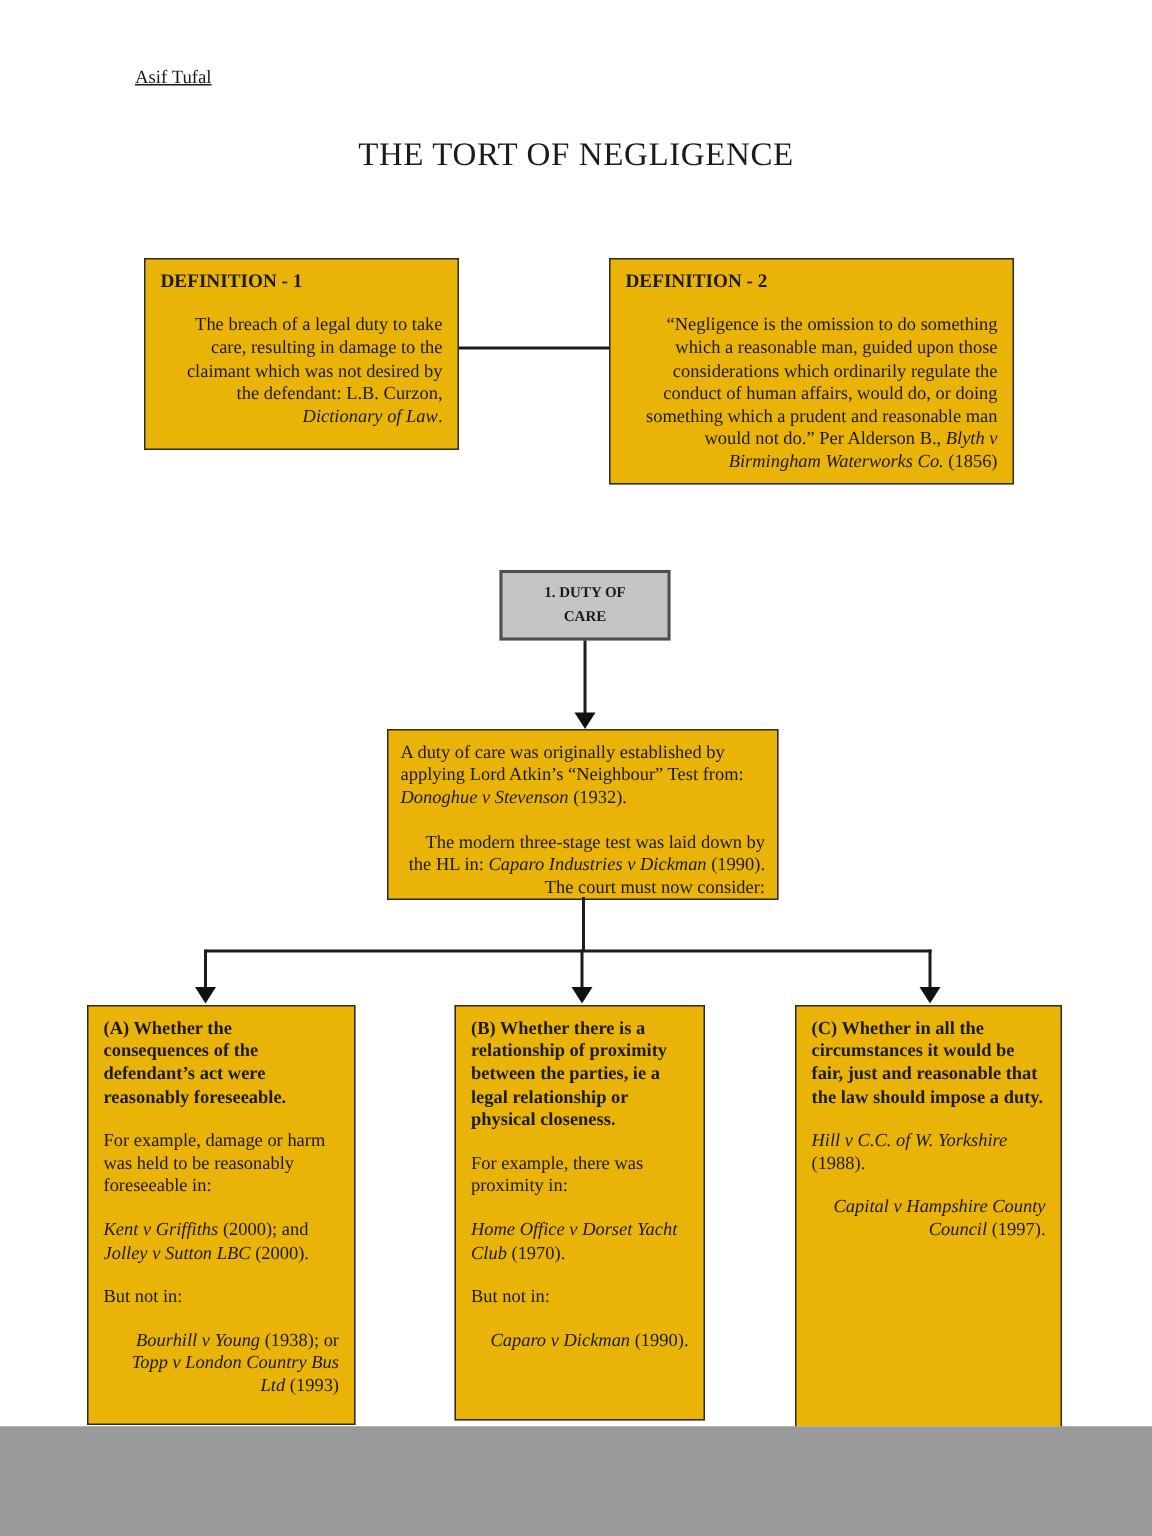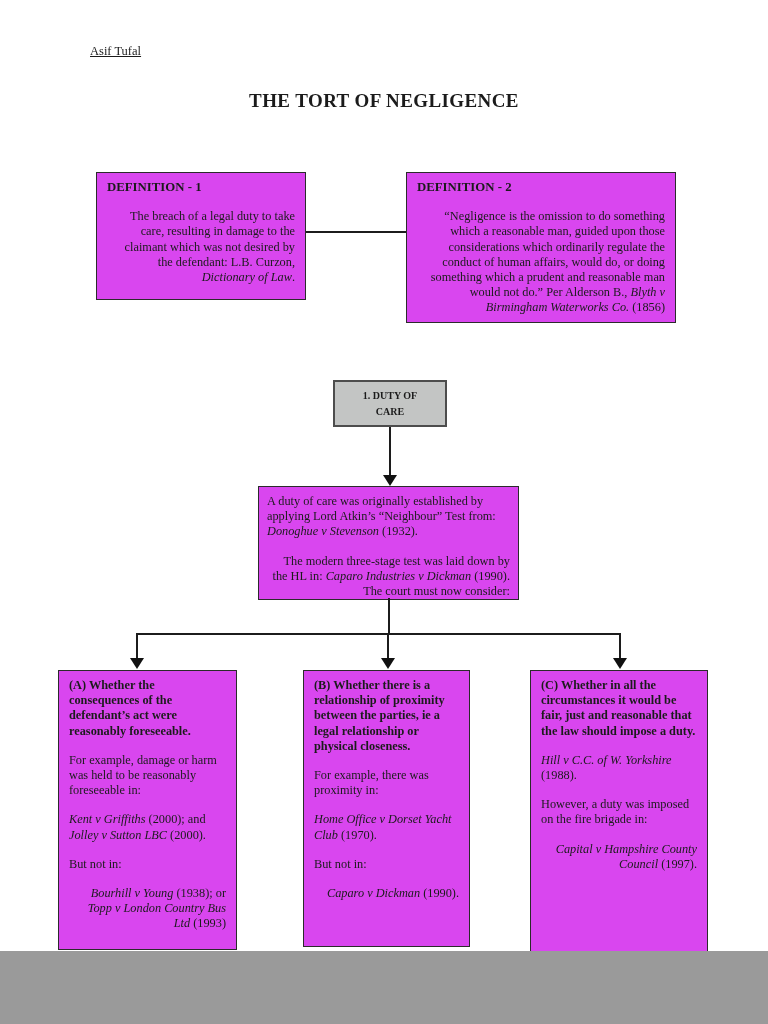--- a/index.html
+++ b/index.html
@@ -17,28 +17,27 @@
     position: absolute;
     left: 90px; top: 44px;
     font-size: 12.5px;
     text-decoration: underline;
   }
   .doc-title {
     position: absolute;
     left: 0; top: 90px;
     width: 768px;
     text-align: center;
-    font-size: 19px;
+    font-size: 22px;
     letter-spacing: 0.4px;
-    font-weight: bold;
   }
   .box {
     position: absolute;
     border: 1.5px solid #2b2b2b;
-    background: #d946ef;
+    background: #eab308;
     box-sizing: border-box;
     padding: 7px 10px;
     font-size: 12.3px;
     line-height: 15.2px;
   }
   .box .heading { font-weight: bold; font-size: 12.8px; margin: 0 0 14px 0; }
   .para { margin: 0 0 14px 0; }
   .para:last-child { margin-bottom: 0; text-align: right; }
   .def1 { left: 96px; top: 172px; width: 210px; height: 128px; }
   .def2 { left: 406px; top: 172px; width: 270px; height: 151px; }
@@ -133,19 +132,18 @@
     <div class="para"><span style="font-weight: bold;">(B) Whether there is a relationship of proximity between the parties, ie a legal relationship or physical closeness.</span></div>
     <div class="para"><span>For example, there was proximity in:</span></div>
     <div class="para"><span style="font-style: italic;">Home Office v Dorset Yacht Club</span><span> (1970).</span></div>
     <div class="para"><span>But not in:</span></div>
     <div class="para"><span style="font-style: italic;">Caparo v Dickman</span><span> (1990).</span></div>
   </div>
 
   <div class="box branch branch-c">
     <div class="para"><span style="font-weight: bold;">(C) Whether in all the circumstances it would be fair, just and reasonable that the law should impose a duty.</span></div>
     <div class="para"><span style="font-style: italic;">Hill v C.C. of W. Yorkshire</span><span> (1988).</span></div>
-    <div class="para"><span>However, a duty was imposed on the fire brigade in:</span></div>
     <div class="para"><span style="font-style: italic;">Capital v Hampshire County Council</span><span> (1997).</span></div>
   </div>
 
   <div class="page-number">1</div>
 
 </div>
 
 </body></html>

